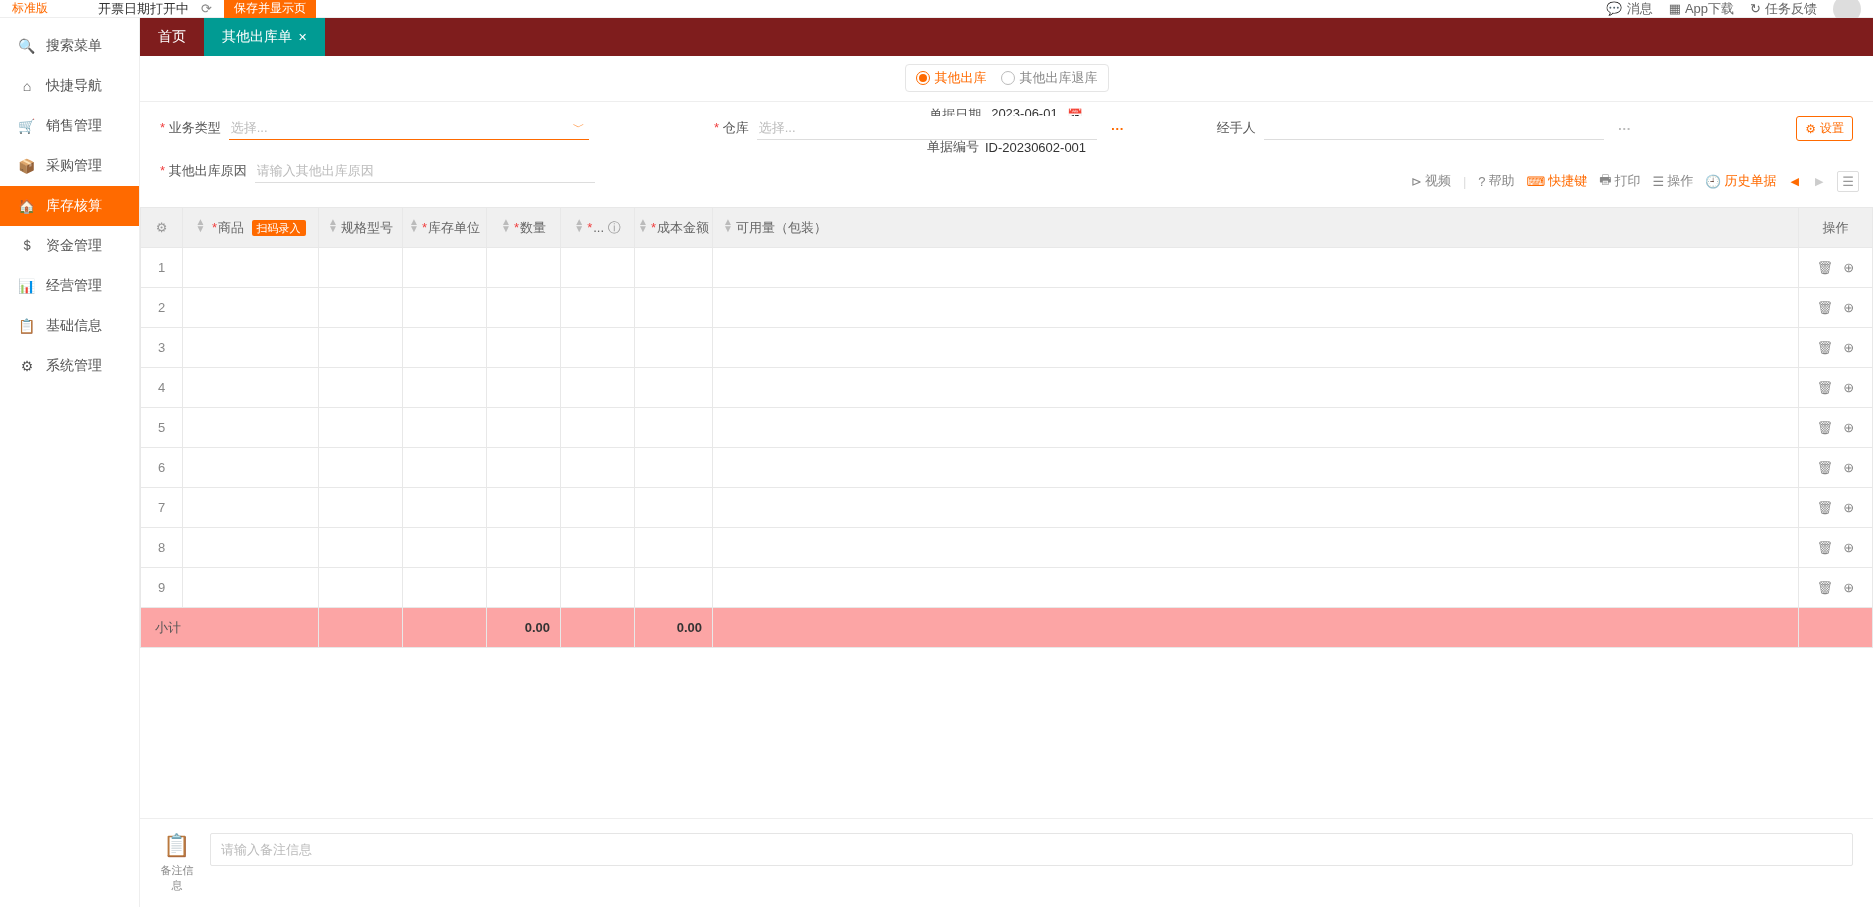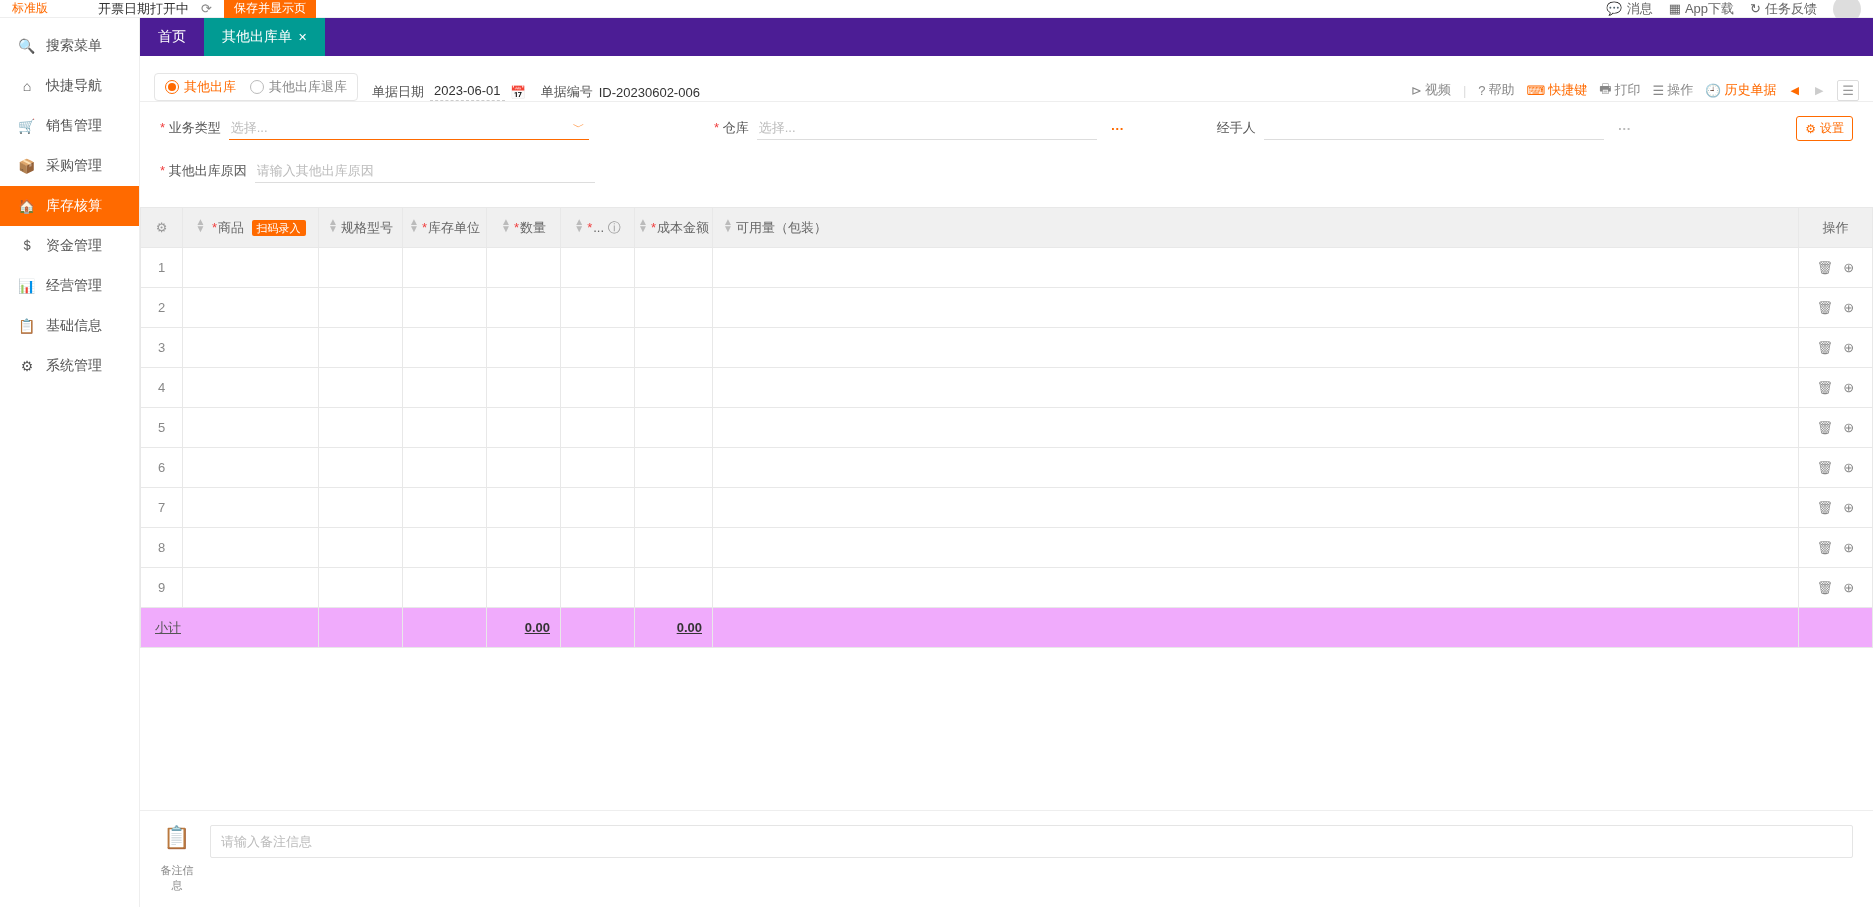--- a/index.html
+++ b/index.html
@@ -21,30 +21,30 @@
 
 .sidebar { width: 140px; background: #fff; border-right: 1px solid #eee; padding-top: 8px; }
 .side-item { display: flex; align-items: center; gap: 10px; padding: 11px 18px; color: #555; cursor: pointer; font-size: 14px; }
 .side-item.active { background: #ff6a00; color: #fff; }
 .side-icon { width: 18px; height: 18px; display: inline-flex; align-items: center; justify-content: center; }
 
 
 .main { flex: 1; display: flex; flex-direction: column; background: #f0f2f5; overflow: hidden; }
 
 
-.tabs { display: flex; align-items: center; background: #4c1d95; height: 38px; color: #fff; font-size: 14px; }
+.tabs { display: flex; align-items: center; background: #7f1d1d; height: 38px; color: #fff; font-size: 14px; }
 .tab { padding: 0 18px; height: 100%; display: flex; align-items: center; gap: 6px; cursor: pointer; }
 .tab.active { background: #019b93; }
 .tab .x { font-size: 11px; }
 
 
 .panel { background: #fff; margin: 0; flex: 1; display: flex; flex-direction: column; overflow: hidden; }
 
 
-.form-header { display: flex; align-items: flex-end; padding: 8px 14px 0 14px; gap: 14px; border-bottom: 1px solid #eee; height: 46px; }
+.form-header { display: flex; align-items: center; padding: 8px 14px 0 14px; gap: 14px; border-bottom: 1px solid #eee; height: 46px; flex-direction: column; }
 .radio-group { display: flex; align-items: center; border: 1px solid #e5e5e5; border-radius: 4px; padding: 4px 10px; gap: 14px; background:#fff;}
 .radio { display: flex; align-items: center; gap: 5px; font-size: 13px; cursor: pointer; }
 .radio .dot { width: 14px; height: 14px; border-radius: 50%; border: 1px solid #bbb; display:inline-flex;align-items:center;justify-content:center;}
 .radio.sel .dot { border-color: #ff6a00; }
 .radio.sel .dot::after { content:""; width:8px; height:8px; border-radius:50%; background:#ff6a00; }
 .radio.sel { color:#ff6a00; }
 .hdr-field { display: flex; align-items: center; gap: 6px; font-size: 13px; color: #555; }
 .hdr-field .val { color: #333; }
 .hdr-field .date { border-bottom: 1px dashed #ccc; padding: 0 4px 2px 4px; }
 .cal-icon { color: #ff6a00; }
@@ -83,27 +83,27 @@
 .col-unit { width: 84px; }
 .col-qty { width: 74px; }
 .col-ellip { width: 74px; }
 .col-cost { width: 78px; }
 .col-avail { width: auto; }
 .col-ops { width: 74px; }
 .scan-tag { background:#ff6a00; color:#fff; font-size:11px; padding:2px 5px; border-radius:2px; margin-left:4px;}
 tbody tr td.idx { color:#888; }
 .row-ops { display:flex; gap:10px; justify-content:center; color:#888;}
 .row-ops span { cursor:pointer; }
-tfoot td { background:#f0abfc; color:#555; font-weight:normal;text-decoration:underline;}
+tfoot td { background:#fca5a5; color:#555; font-weight:normal;}
 tfoot .num { text-align:right; padding-right:10px; font-weight:bold; color:#333;}
 
 
 .remarks { display:flex; align-items:flex-start; padding:14px 20px; border-top:1px solid #eee; background:#fff; gap:16px;}
 .remarks .ricon { width:34px; text-align:center; color:#00b2a9;}
-.remarks .ricon .lbl { font-size:11px; color:#888; display:block; margin-top:12px;}
+.remarks .ricon .lbl { font-size:11px; color:#888; display:block; margin-top:4px;}
 .remarks input { flex:1; border:1px solid #e5e5e5; padding:8px 10px; font-size:13px; border-radius:2px; outline:none;}
 .remarks input::placeholder { color:#bbb; }
 </style>
 </head>
 <body>
 
 <div class="app">
 
   <div class="topbar">
     <div class="topbar-left">
@@ -197,21 +197,21 @@
               <span style="color:#888">其他出库退库</span>
             </div>
           </div>
           <div class="hdr-field">
             <span>单据日期</span>
             <span class="val date">2023-06-01</span>
             <span class="cal-icon">📅</span>
           </div>
           <div class="hdr-field">
             <span>单据编号</span>
-            <span class="val">ID-20230602-006</span>
+            <span class="val">ID-20230602-001</span>
           </div>
 
           <div class="toolbar-right">
             <div class="titem">
                 <span>⊳</span>
                 <span>视频</span>
               </div>
             <span style="color:#ddd">|</span>
             <div class="titem">
                 <span>?</span>

